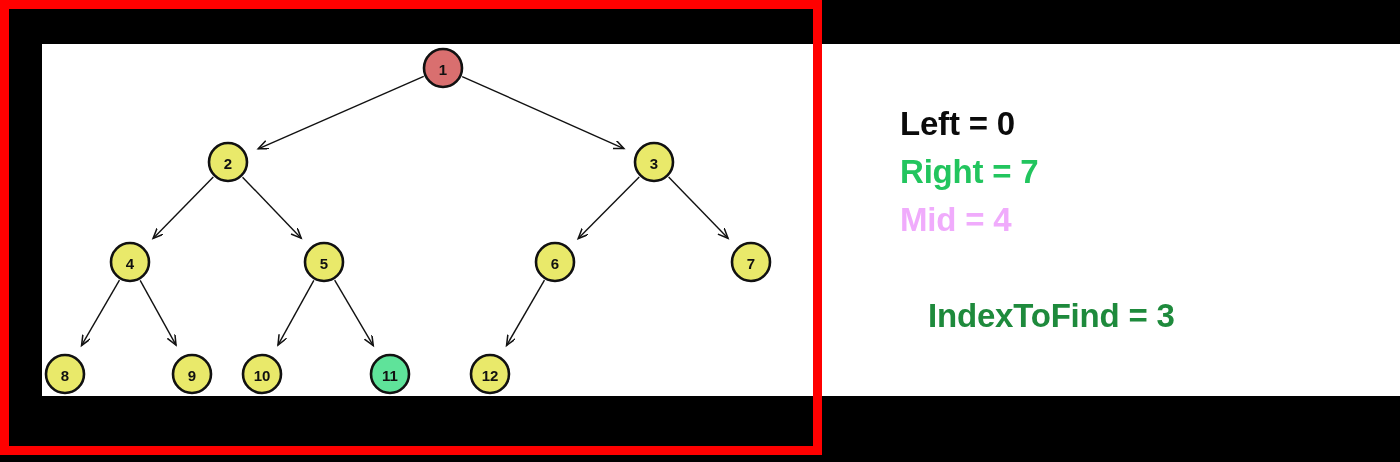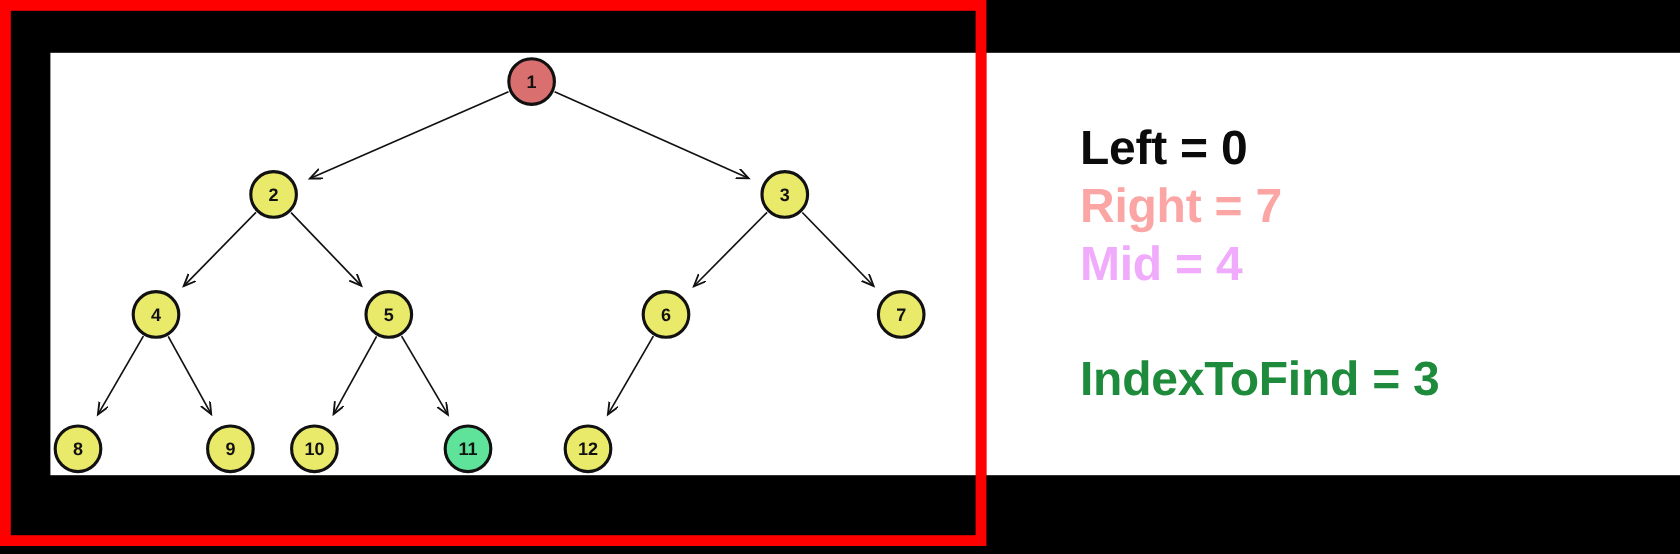--- a/index.html
+++ b/index.html
@@ -90,28 +90,29 @@
   
   #info-text {
     position: absolute;
     left: 900px;
     top: 100px;
     width: 470px;
     z-index: 30;
   }
   .info-line {
     font-family: "Liberation Sans", sans-serif;
-    font-size: 40px;
+    font-size: 33px;
     font-weight: bold;
     line-height: 48px;
     white-space: pre;
     letter-spacing: -0.2px;
   }
   .info-line.spacer-before {
     margin-top: 48px;
+    margin-left: 28px;
   }
 </style>
 </head>
 <body>
 
 <div id="stage">
 
   <div class="panel" id="diagram-panel"></div>
 
   <div class="panel" id="info-panel"></div>
@@ -182,21 +183,21 @@
         </g>
         <g>
           <circle cx="448" cy="330" r="19" class="tree-node-circle" fill="#e9e96a"></circle>
           <text x="448" y="331" class="tree-node-label">12</text>
         </g>
       </g>
   </svg>
 
   <div id="info-text">
       <div class="info-line" style="color: rgb(11, 11, 11);">Left = 0</div>
-      <div class="info-line" style="color: #fca5a5;">Right = 7</div>
+      <div class="info-line" style="color: #22c55e;">Right = 7</div>
       <div class="info-line" style="color: #f0abfc;">Mid = 4</div>
       <div class="info-line spacer-before" style="color: rgb(30, 138, 60);">IndexToFind = 3</div>
     </div>
 
   <div id="annotation-rect"></div>
   <div id="annotation-rect-right-thin"></div>
 
 </div>
 
 </body></html>

